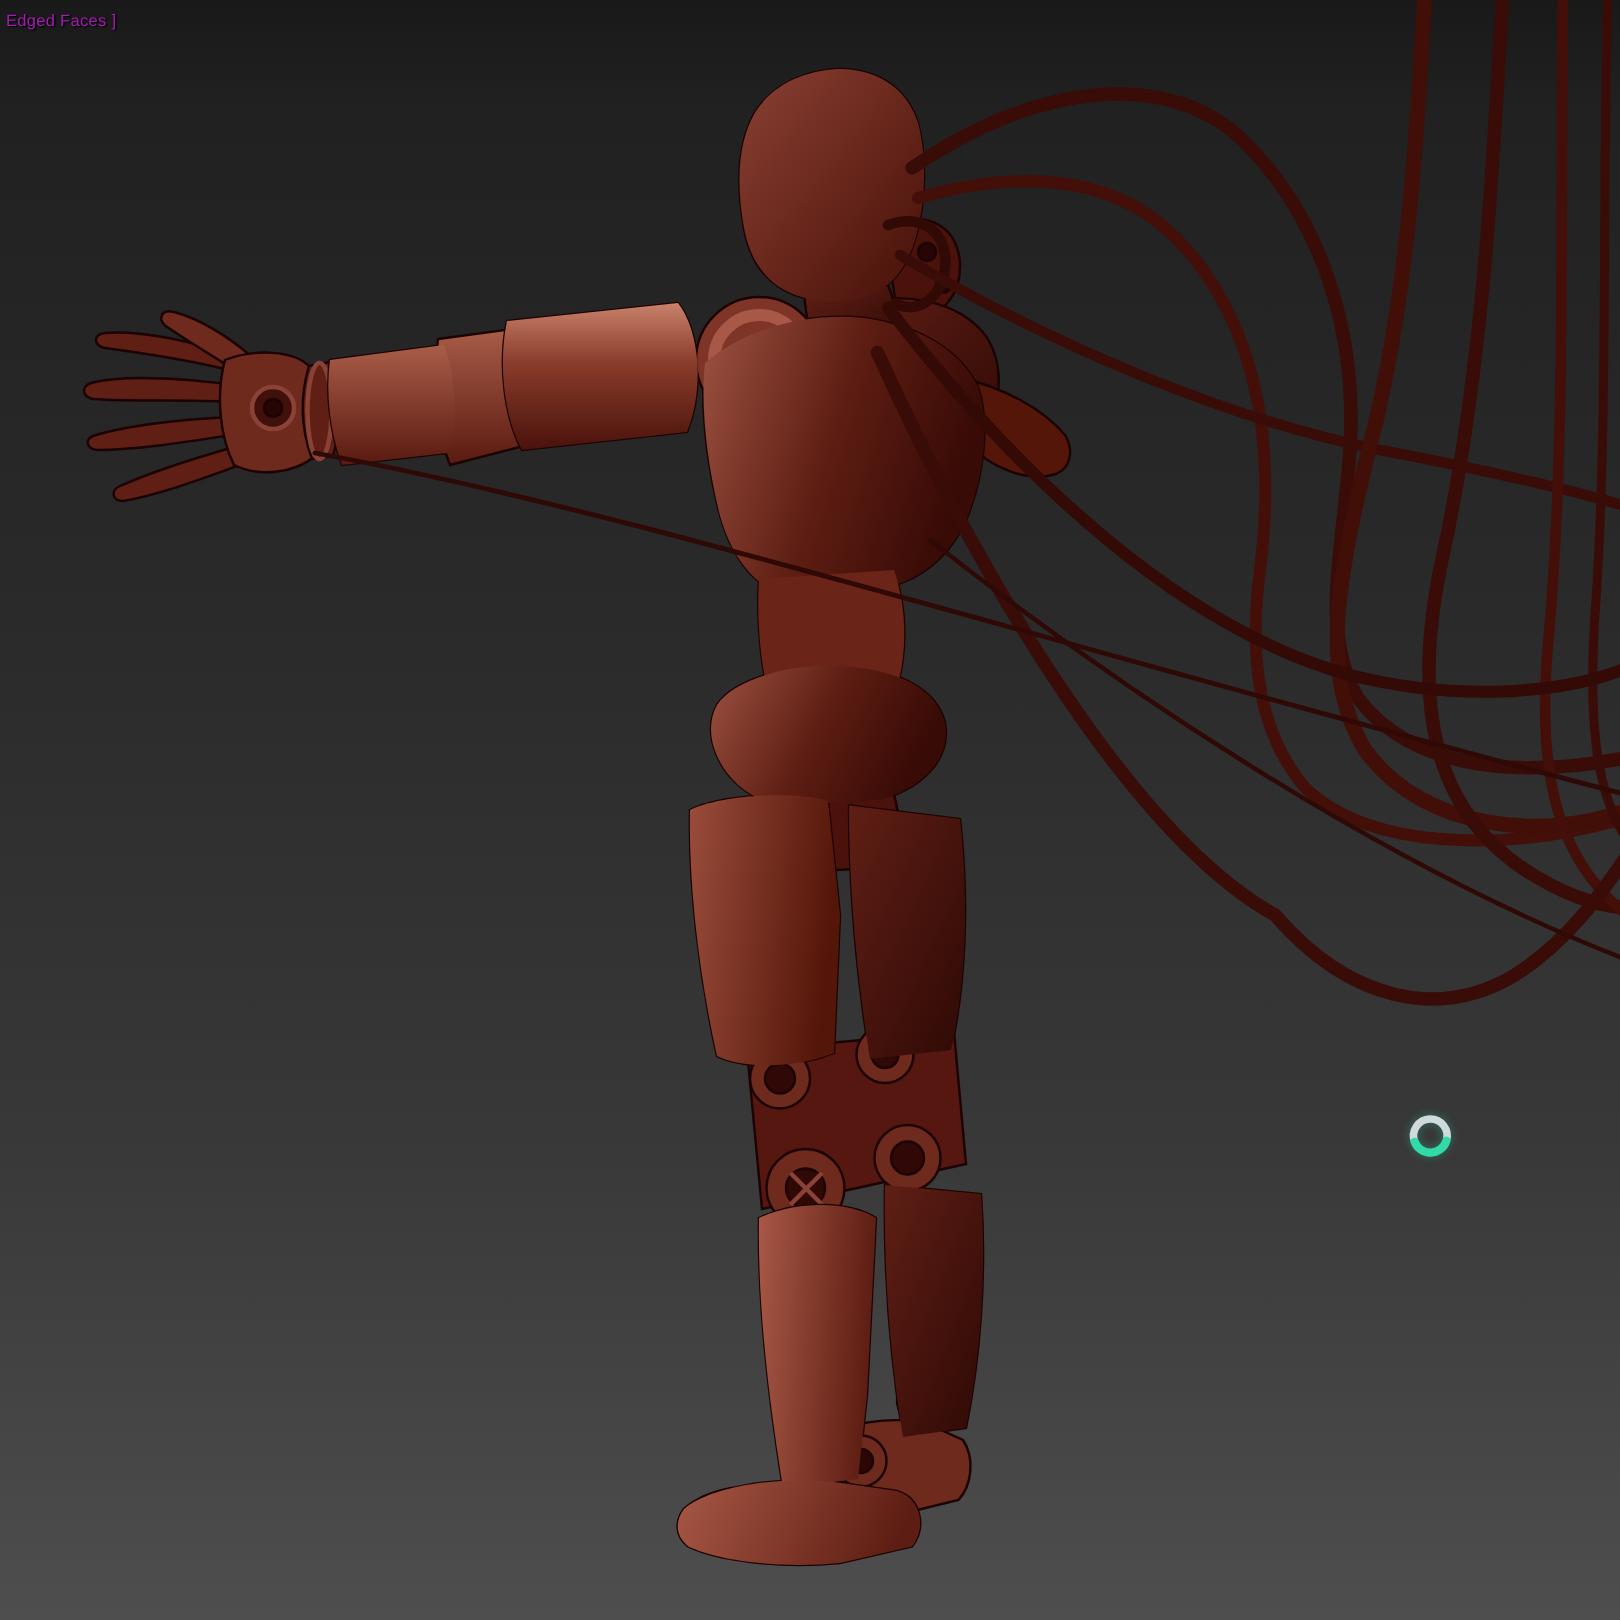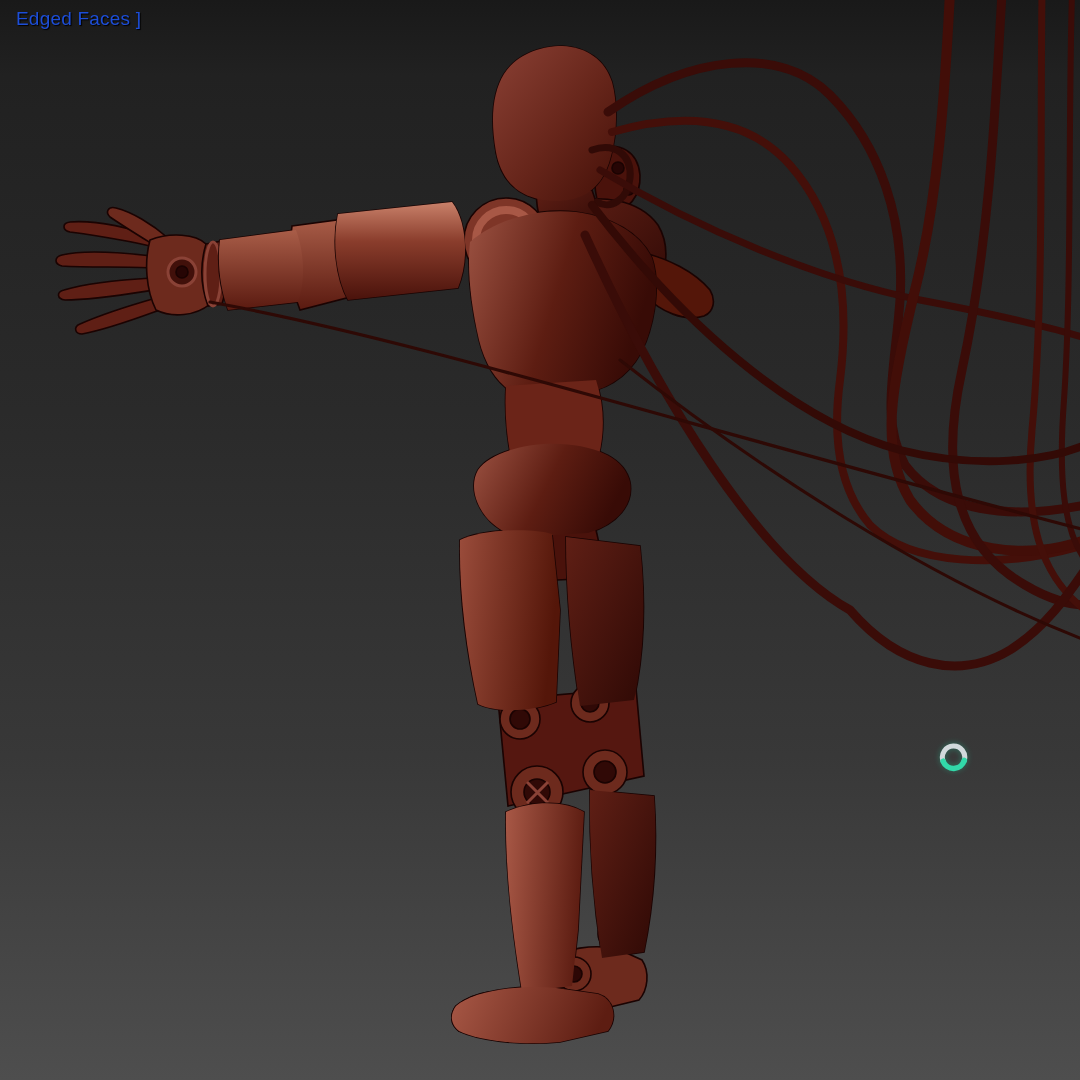--- a/index.html
+++ b/index.html
@@ -3,22 +3,22 @@
 <meta charset="utf-8">
 <style>
   html,body{margin:0;padding:0;}
   body{
     width:1080px;height:1080px;overflow:hidden;
     font-family:"Liberation Sans", sans-serif;
     background:linear-gradient(180deg,#191919 0%,#212121 7%,#2a2a2a 38%,#383838 70%,#4e4e4e 100%);
   }
   .viewport{position:relative;width:1080px;height:1080px;}
   .viewport-label{
-    position:absolute;top:8px;left:16px;
-    font-size:19px;letter-spacing:0.2px;color:#1d4ed8;
+    position:absolute;top:8px;left:4px;
+    font-size:11px;letter-spacing:0.2px;color:#a21caf;
     text-shadow:1px 1px 1px #000;
     user-select:none;cursor:default;z-index:5;
   }
   svg.scene{position:absolute;top:0;left:0;}
   .outl{stroke:#1a0302;stroke-width:1.6;}
 </style>
 </head>
 <body>
 
 <div class="viewport">

